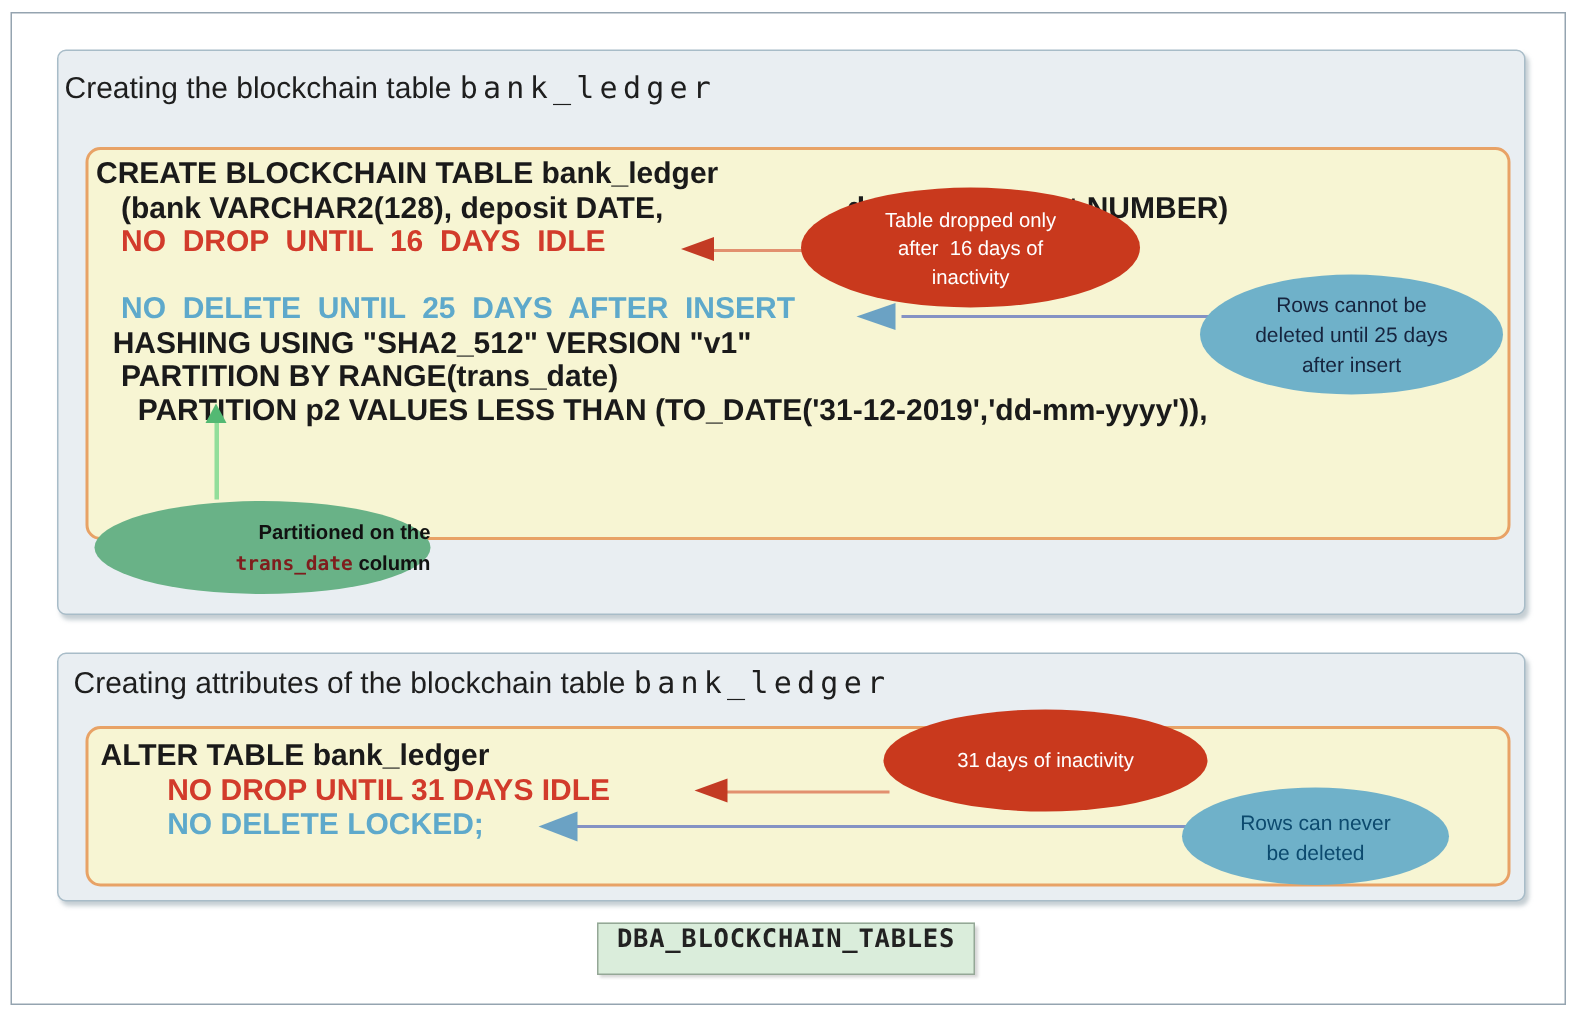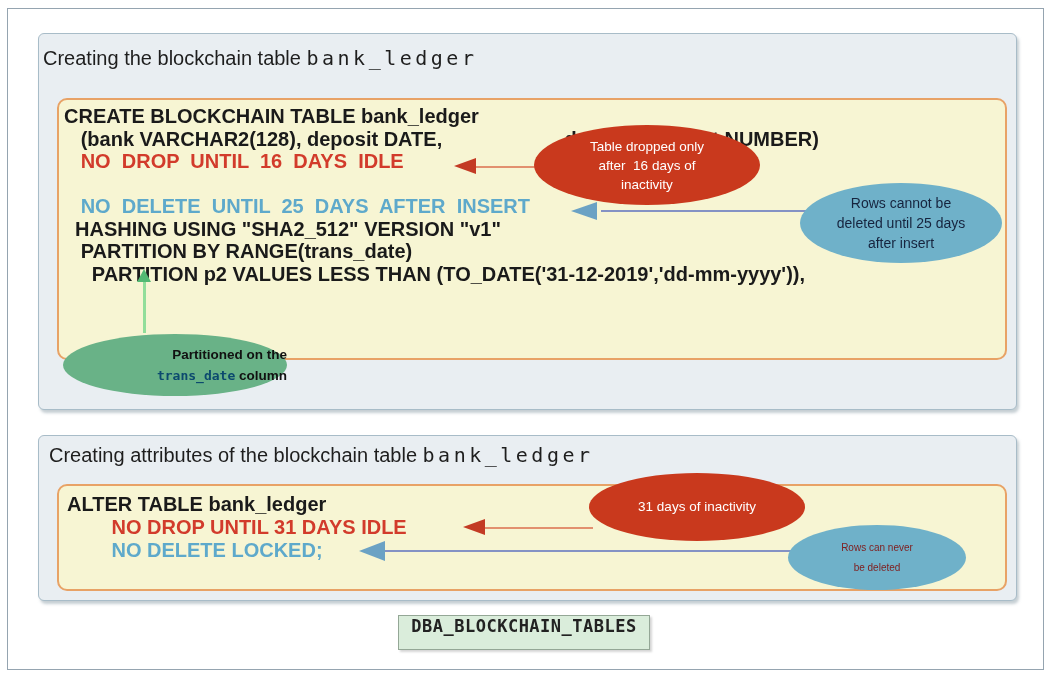--- a/index.html
+++ b/index.html
@@ -46,25 +46,25 @@
   .ellipse{position:absolute;border-radius:50%;display:flex;flex-direction:column;
            justify-content:center;align-items:center;font-weight:normal;}
   .ellipse .co-line{white-space:pre;}
   #p1-drop-ellipse{left:495px;top:91px;width:226px;height:80px;background:#c9391d;
                    color:#fff;font-size:13.5px;line-height:19px;}
   #p1-del-ellipse{left:761px;top:149px;width:202px;height:80px;background:#6fb1c9;
                   color:#16243e;font-size:14px;line-height:20px;}
   #p1-part-ellipse{left:24px;top:300px;width:198px;height:62px;background:#69b287;
                    color:#111;font-size:13.5px;line-height:21px;font-weight:bold;
                    align-items:flex-end;padding-left:26px;box-sizing:content-box;}
-  #p1-part-ellipse .mono-frag{font-family:"DejaVu Sans Mono",monospace;font-size:13px;color:#0c4a6e;}
+  #p1-part-ellipse .mono-frag{font-family:"DejaVu Sans Mono",monospace;font-size:13px;color:#7f1d1d;}
   #p2-drop-ellipse{left:550px;top:37px;width:216px;height:68px;background:#c9391d;
                    color:#fff;font-size:13.5px;line-height:20px;}
   #p2-del-ellipse{left:749px;top:89px;width:178px;height:65px;background:#6fb1c9;
-                  color:#7f1d1d;font-size:10px;line-height:20px;}
+                  color:#0c4a6e;font-size:14px;line-height:20px;}
   .footer-box{position:absolute;left:398px;top:615px;width:250px;height:33px;
               background:#daeddb;border:1px solid #94a796;display:flex;align-items:flex-start;
               justify-content:center;font-family:"DejaVu Sans Mono",monospace;font-weight:bold;
               font-size:17px;letter-spacing:.5px;color:#222;box-shadow:2px 2px 2px #d6d6d6;}
 </style>
 </head>
 <body>
 
 <div class="stage">
   <div class="outer-frame"></div>

